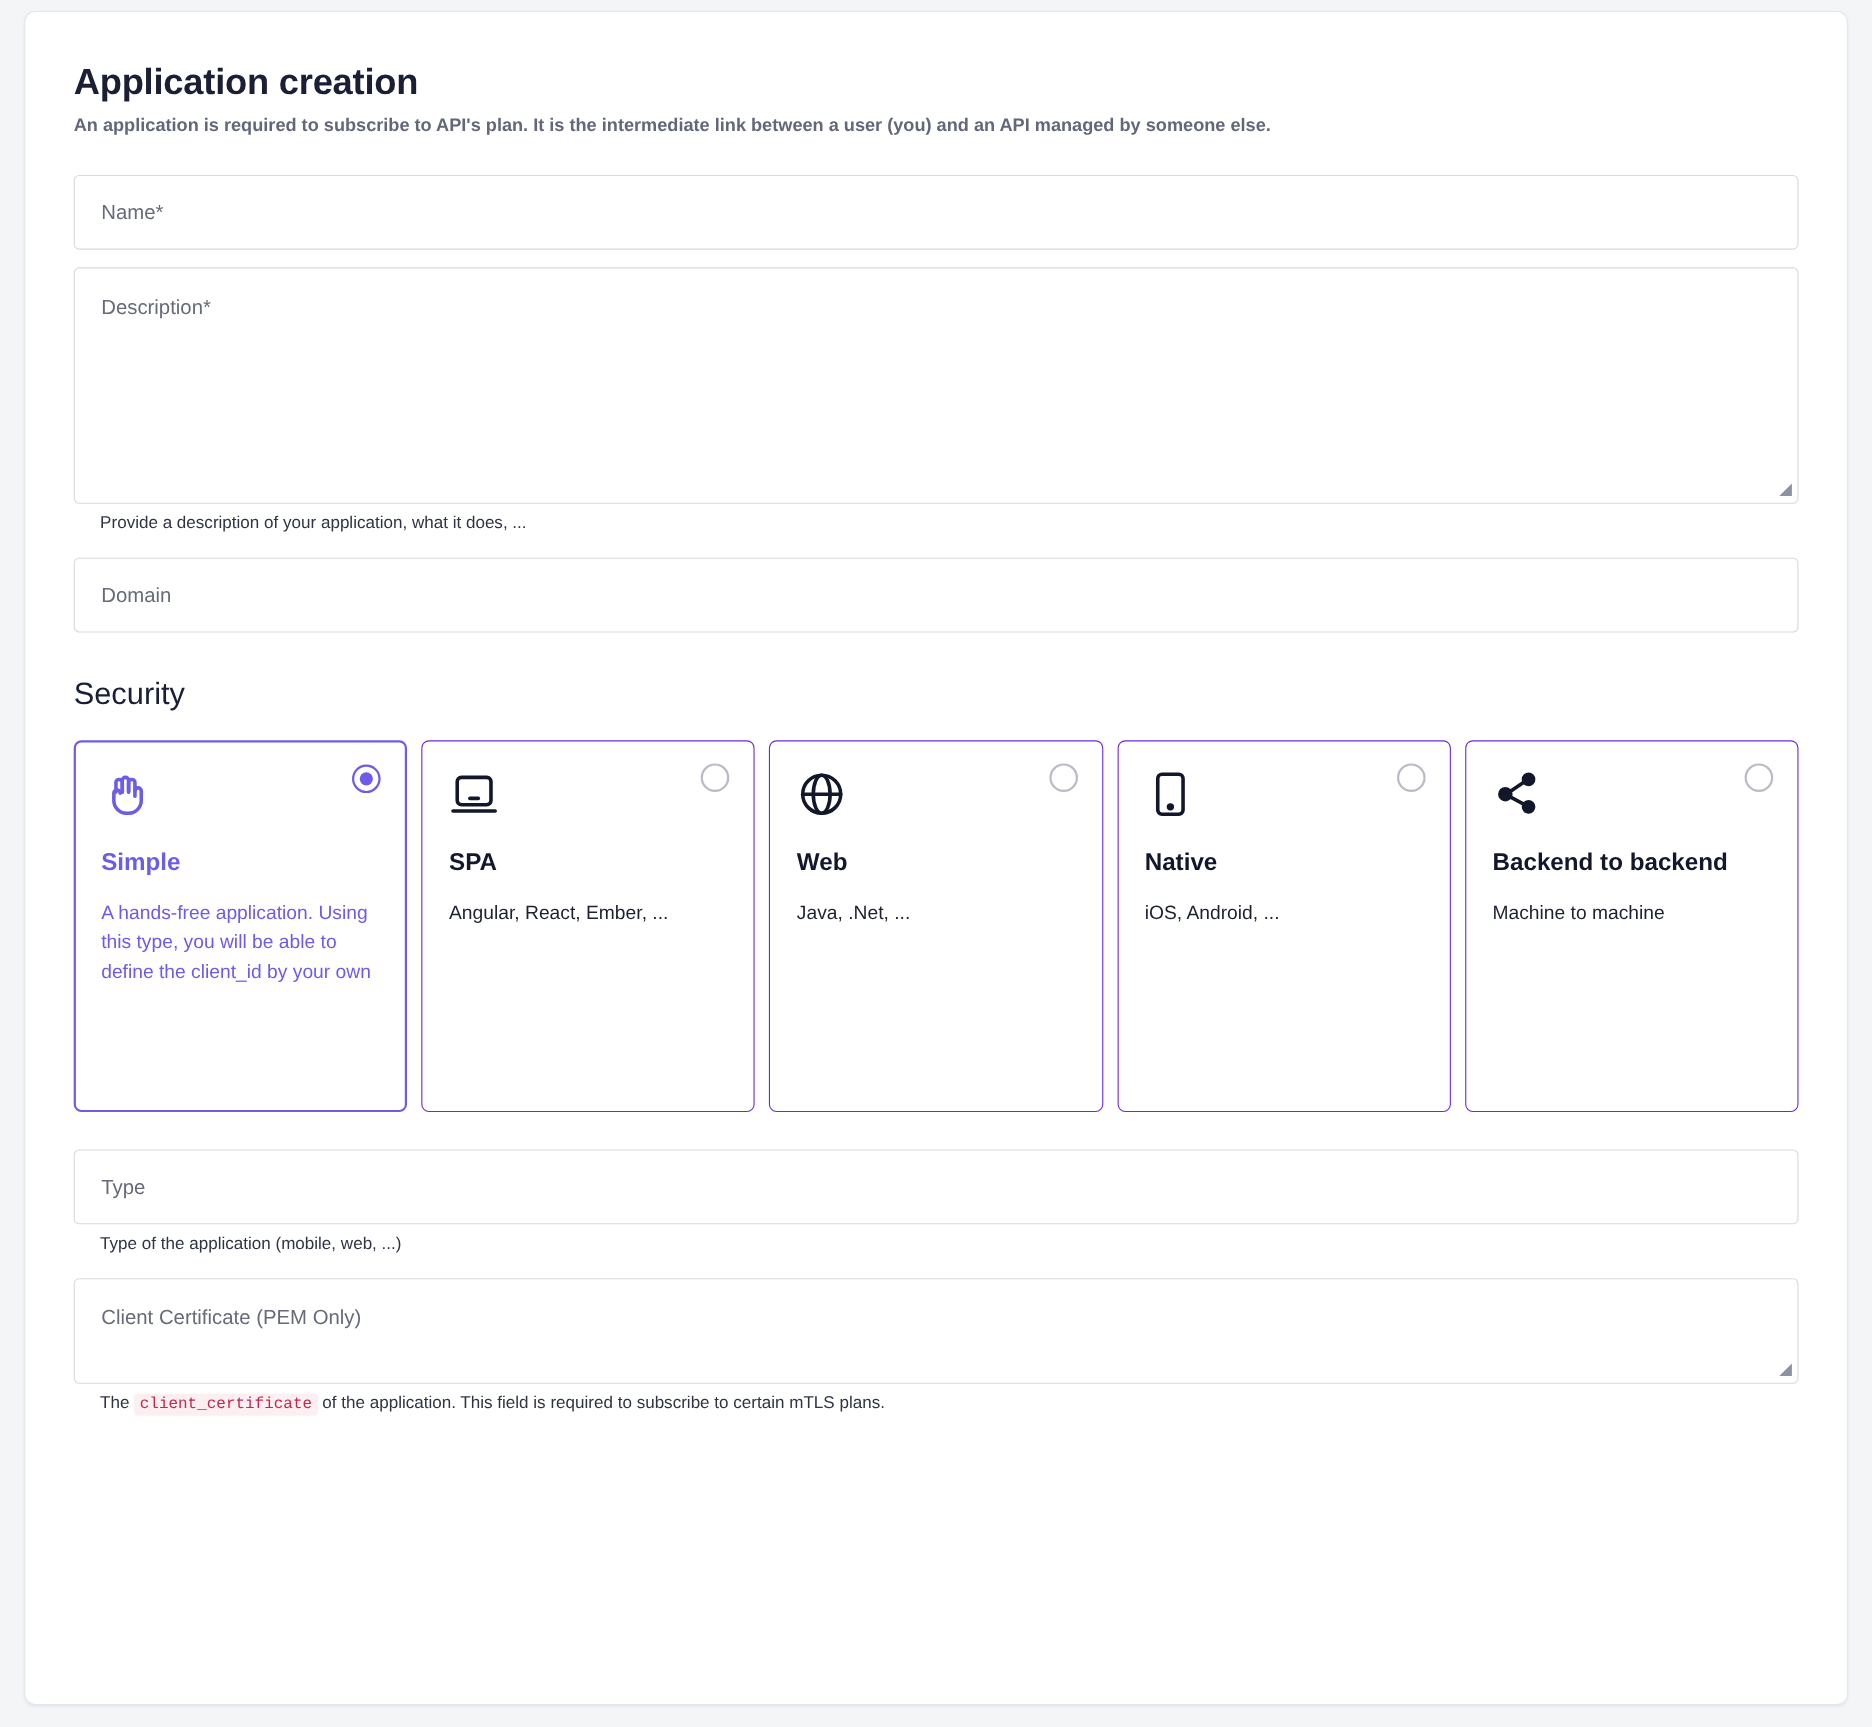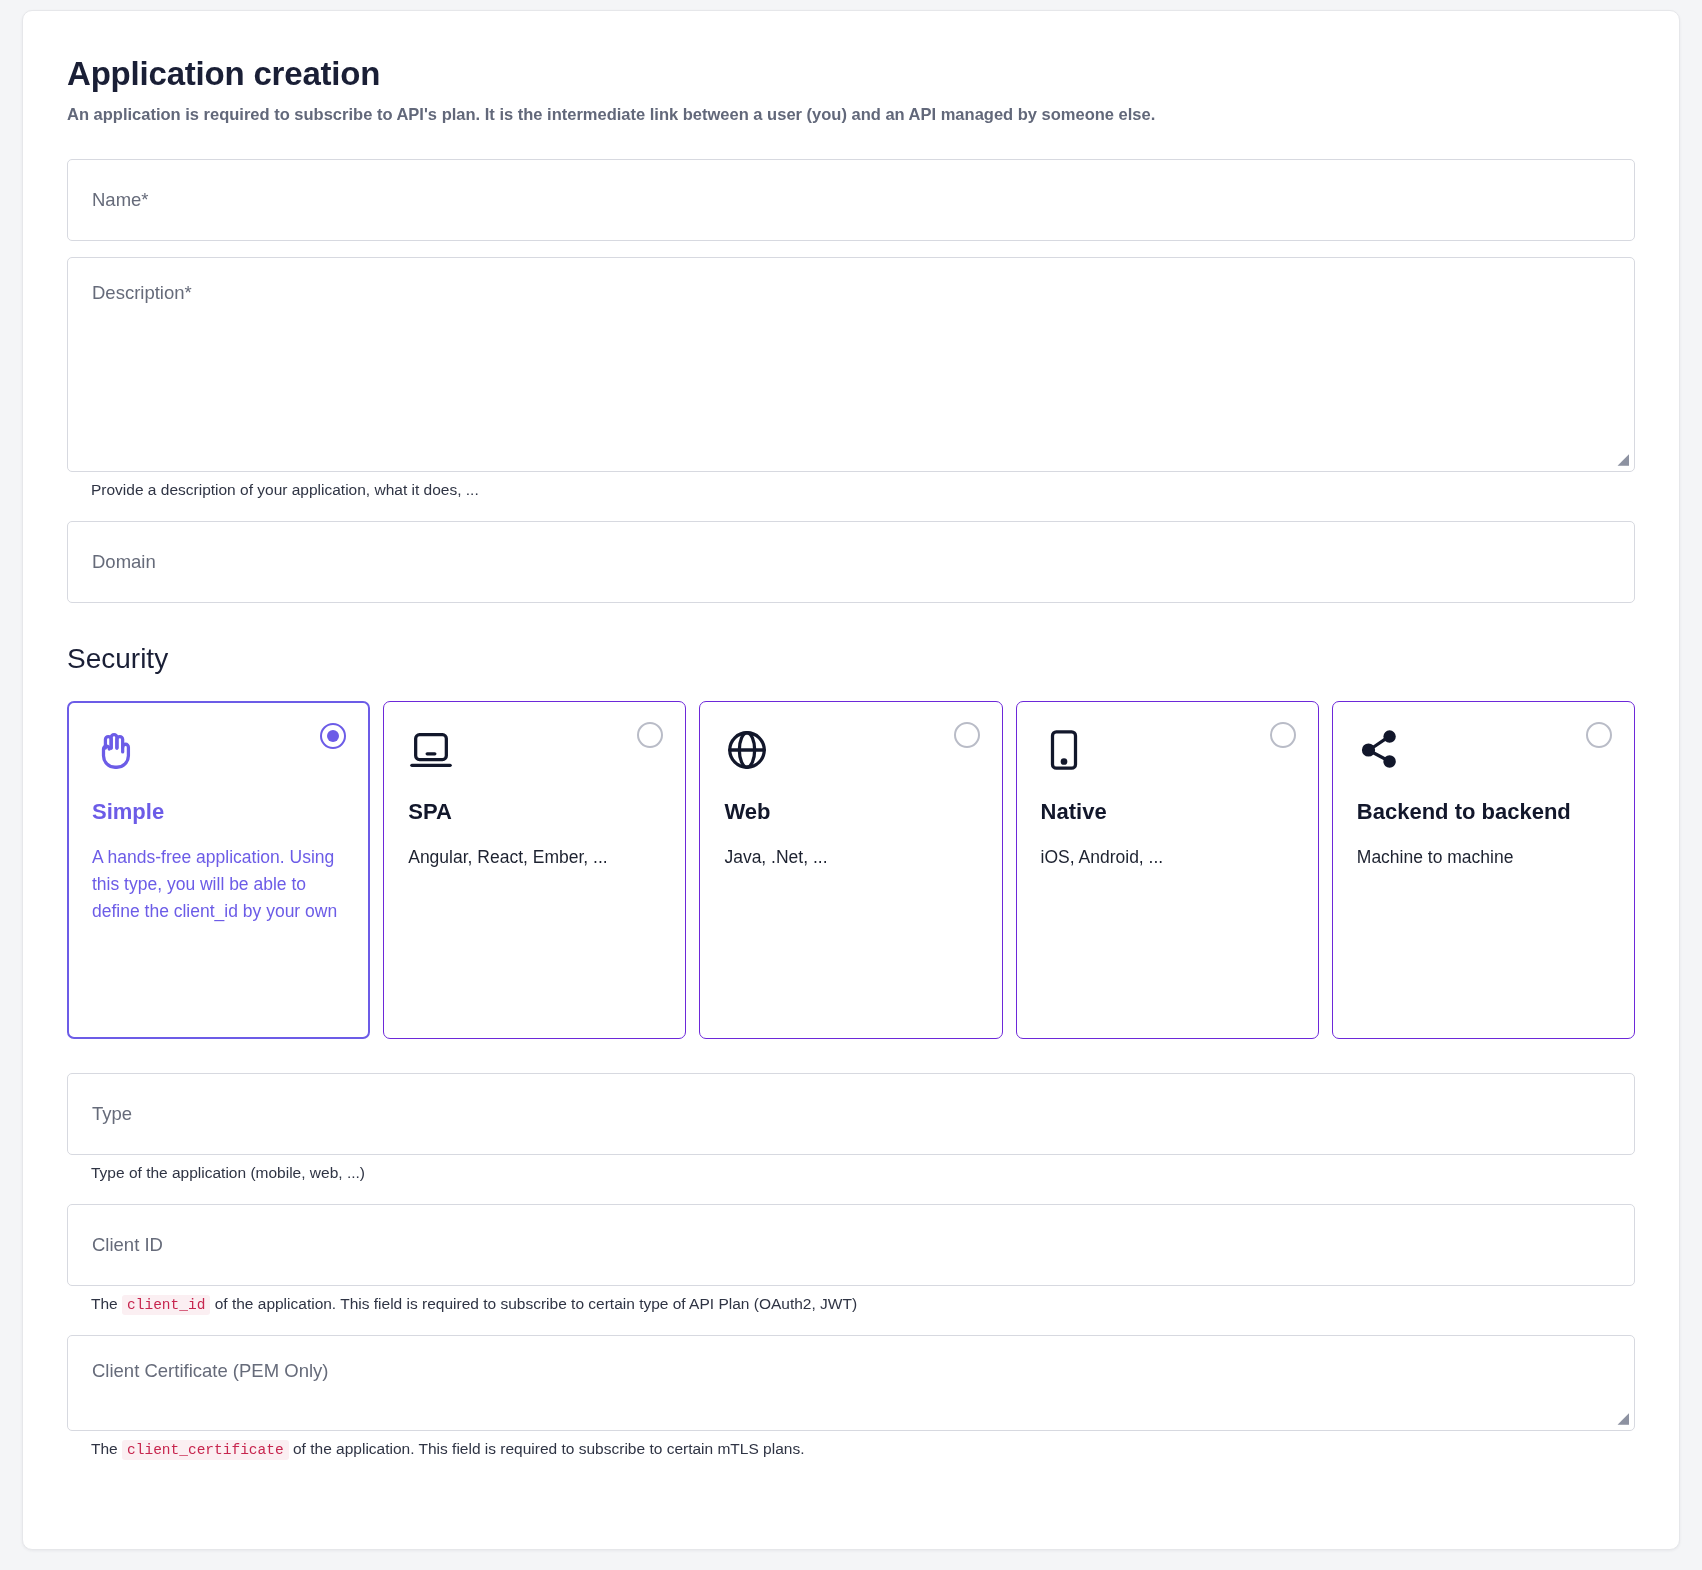--- a/index.html
+++ b/index.html
@@ -36,21 +36,21 @@
     color: #62687a;
     margin: 0 0 34px 0;
     line-height: 1.35;
   }
   .field {
     margin-bottom: 16px;
   }
   .input-box {
     border: 1px solid #d7d9e0;
     border-radius: 5px;
-    height: 82px;
+    height: 68px;
     display: flex;
     align-items: center;
     padding: 0 24px;
     background: #fff;
     width: 100%;
   }
   .input-box .ph {
     font-size: 18.5px;
     color: #666b7a;
   }
@@ -263,30 +263,20 @@
 
   </div>
 
   <div class="field">
     <div class="input-box">
       <span class="ph">Type</span>
     </div>
     <div class="hint">Type of the application (mobile, web, ...)</div>
   </div>
 
-  <div class="field" style="margin-top:22px;">
-    <div class="input-box">
-      <span class="ph">Client ID</span>
-    </div>
-    <div class="hint">
-      <span>The</span>
-      <code class="inline">client_id</code>
-      <span>of the application. This field is required to subscribe to certain type of API Plan (OAuth2, JWT)</span>
-    </div>
-  </div>
 
   <div class="field" style="margin-top:22px;">
     <div class="textarea-box small">
       <span class="ph">Client Certificate (PEM Only)</span>
       <span class="resize-grip">◢</span>
     </div>
     <div class="hint">
       <span>The</span>
       <code class="inline">client_certificate</code>
       <span>of the application. This field is required to subscribe to certain mTLS plans.</span>

